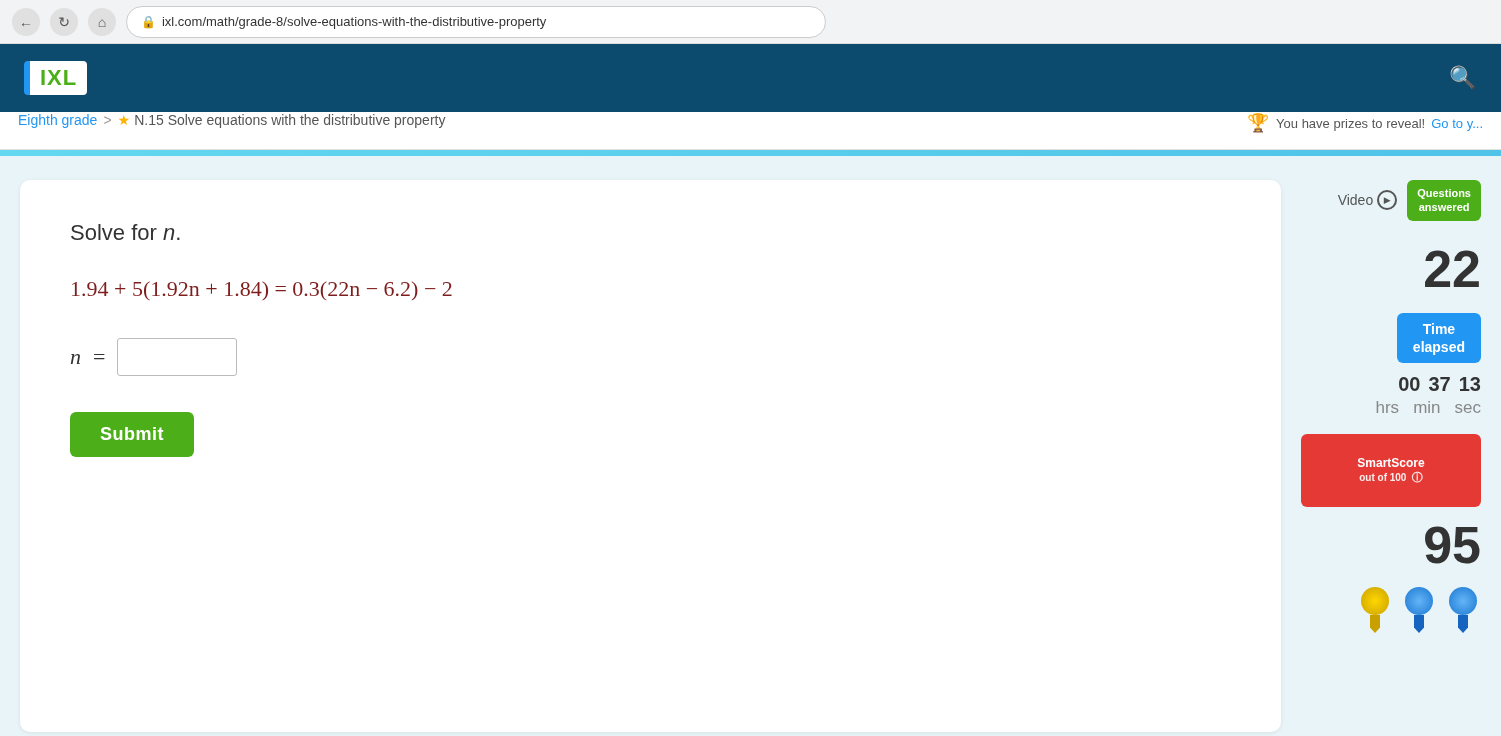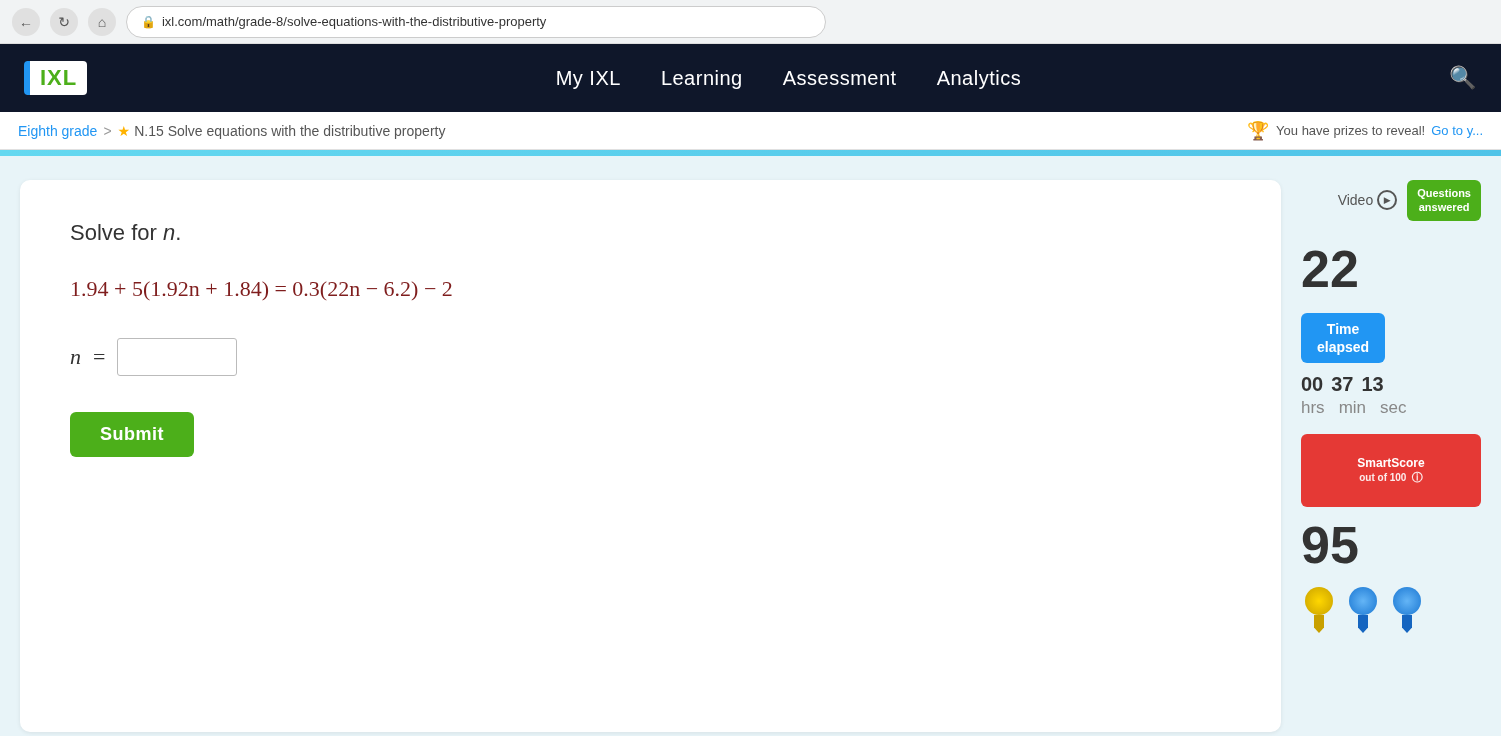--- a/index.html
+++ b/index.html
@@ -34,21 +34,21 @@
       align-items: center;
       padding: 0 14px;
       font-size: 13px;
       color: #333;
       max-width: 700px;
     }
     .lock-icon { margin-right: 6px; color: #555; font-size: 12px; }
 
     
     .ixl-header {
-      background: #0f172a;
+      background: #0c4a6e;
       height: 68px;
       display: flex;
       align-items: center;
       padding: 0 24px;
       gap: 0;
     }
     .ixl-logo {
       background: white;
       color: #4caf1a;
       font-weight: 900;
@@ -78,21 +78,21 @@
       font-size: 22px;
       cursor: pointer;
       margin-left: auto;
     }
 
     
     .breadcrumb-bar {
       background: white;
       height: 38px;
       display: flex;
-      align-items: center;
+      align-items: flex-start;
       padding: 0 18px;
       border-bottom: 1px solid #e0e0e0;
       font-size: 14px;
       color: #555;
     }
     .breadcrumb-link { color: #2196f3; cursor: pointer; }
     .breadcrumb-sep { margin: 0 6px; color: #999; }
     .breadcrumb-star { color: #ffb300; margin-right: 4px; }
     .breadcrumb-current { color: #555; }
     .prize-notice {
@@ -178,21 +178,21 @@
       font-weight: 600;
       cursor: pointer;
       letter-spacing: 0.5px;
     }
 
     
     .right-sidebar {
       width: 180px;
       display: flex;
       flex-direction: column;
-      align-items: flex-start;
+      align-items: flex-end;
       gap: 0;
     }
 
     .video-questions-row {
       display: flex;
       align-items: center;
       gap: 10px;
       width: 100%;
       justify-content: flex-end;
       margin-bottom: 8px;
@@ -322,26 +322,20 @@
   <button class="browser-nav-btn">↻</button>
   <button class="browser-nav-btn">⌂</button>
   <div class="browser-url-bar">
     <span class="lock-icon">🔒</span>
     <span>ixl.com/math/grade-8/solve-equations-with-the-distributive-property</span>
   </div>
 </div>
 
 <div class="ixl-header">
   <div class="ixl-logo">IXL</div>
-  <nav class="nav-links">
-    <a class="nav-link">My IXL</a>
-    <a class="nav-link">Learning</a>
-    <a class="nav-link">Assessment</a>
-    <a class="nav-link">Analytics</a>
-  </nav>
   <div class="search-icon-btn">🔍</div>
 </div>
 
 <div class="breadcrumb-bar">
   <span class="breadcrumb-link">Eighth grade</span>
   <span class="breadcrumb-sep"> &gt; </span>
   <span class="breadcrumb-star">★</span>
   <span class="breadcrumb-current">N.15</span>
   <span class="breadcrumb-current">&nbsp;<span>Solve equations with the distributive property</span></span>
   <div class="prize-notice">

